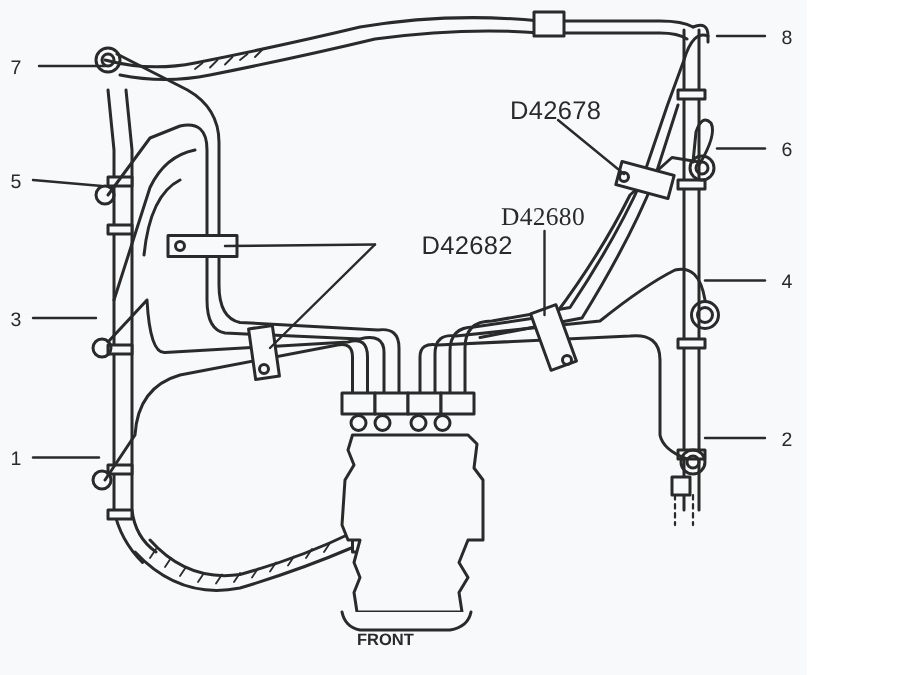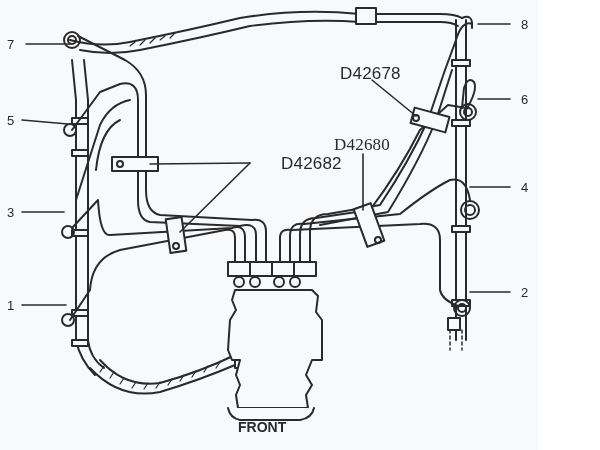--- a/index.html
+++ b/index.html
@@ -1,21 +1,21 @@
 <!DOCTYPE html>
 <html><head>
 <meta charset="utf-8">
 <style>
   html, body { margin: 0; padding: 0; background: #ffffff; }
   body { width: 600px; height: 450px; position: relative; overflow: hidden; font-family: "Liberation Sans", sans-serif; }
   .panel { position: absolute; left: 0; top: 0; width: 538px; height: 450px; background: #f8f9fb; }
   svg { position: absolute; left: 0; top: 0; }
   .lbl { position: absolute; font-family: "Liberation Sans", sans-serif; color: #2a2a2a; font-size: 13px; line-height: 13px; white-space: nowrap; }
   .part { font-size: 17px; letter-spacing: 0.2px; }
-  .front { font-weight: bold; font-size: 14px; }
+  .front { font-weight: bold; font-size: 11px; }
 </style>
 </head>
 <body>
 
 <div class="panel"></div>
 
 <svg width="600" height="450" viewBox="0 0 600 450">
   <g fill="none" stroke="#2a2a2a" stroke-width="2" stroke-linecap="round" stroke-linejoin="round">
 
     <path d="M70 40 Q100 48 130 42 Q190 30 240 18 Q300 8 360 14 L440 14 Q455 14 462 18"></path>

